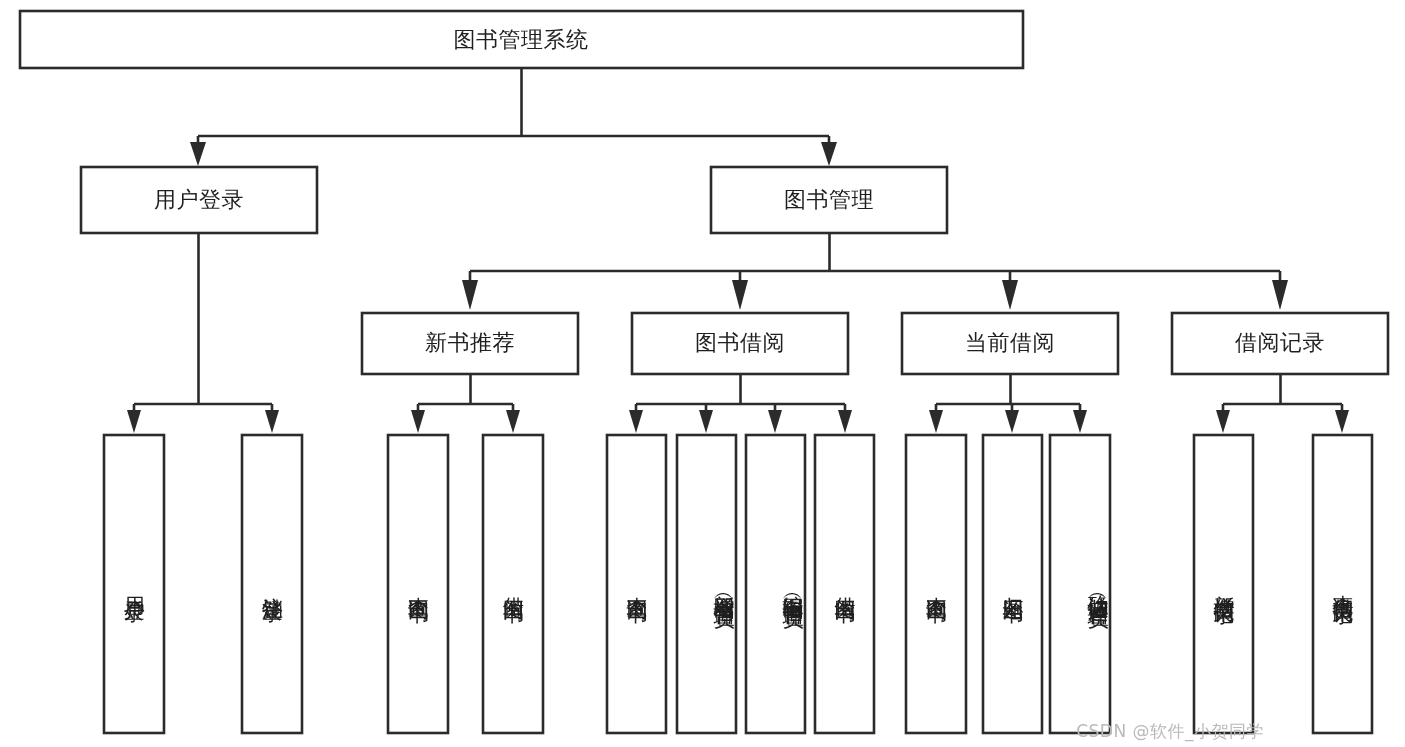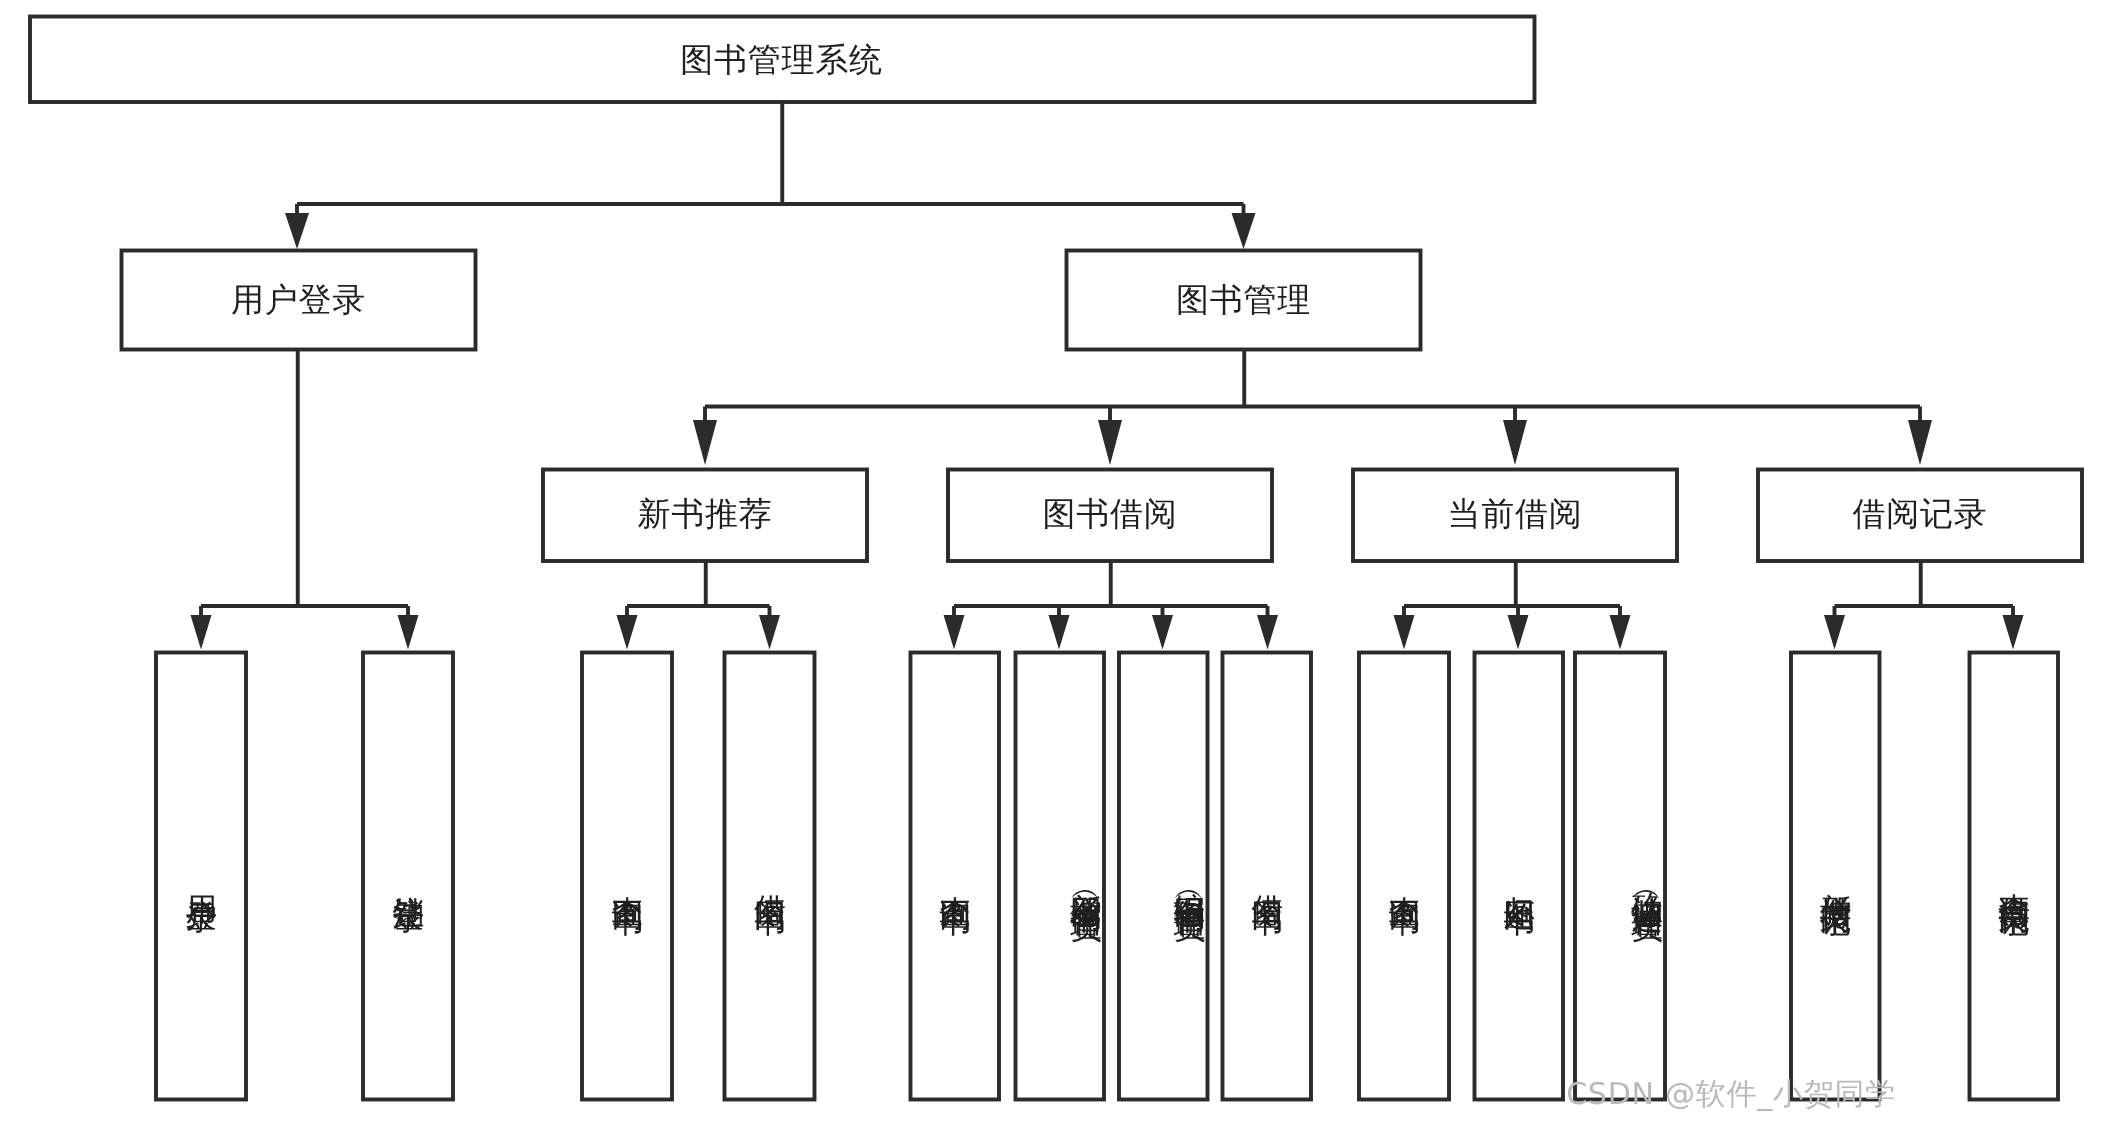--- a/index.html
+++ b/index.html
@@ -68,21 +68,21 @@
     display: flex;
     align-items: center;
     justify-content: center;
     pointer-events: none;
   }
   .watermark {
     position: absolute;
     right: 8px;
     bottom: 4px;
     font-family: "DejaVu Sans", "Liberation Sans", sans-serif;
-    font-size: 20px;
+    font-size: 17px;
     color: #b9b9b9;
     letter-spacing: 0.5px;
     white-space: nowrap;
   }
 </style>
 </head>
 <body>
 
 <div id="diagram-root">
 

